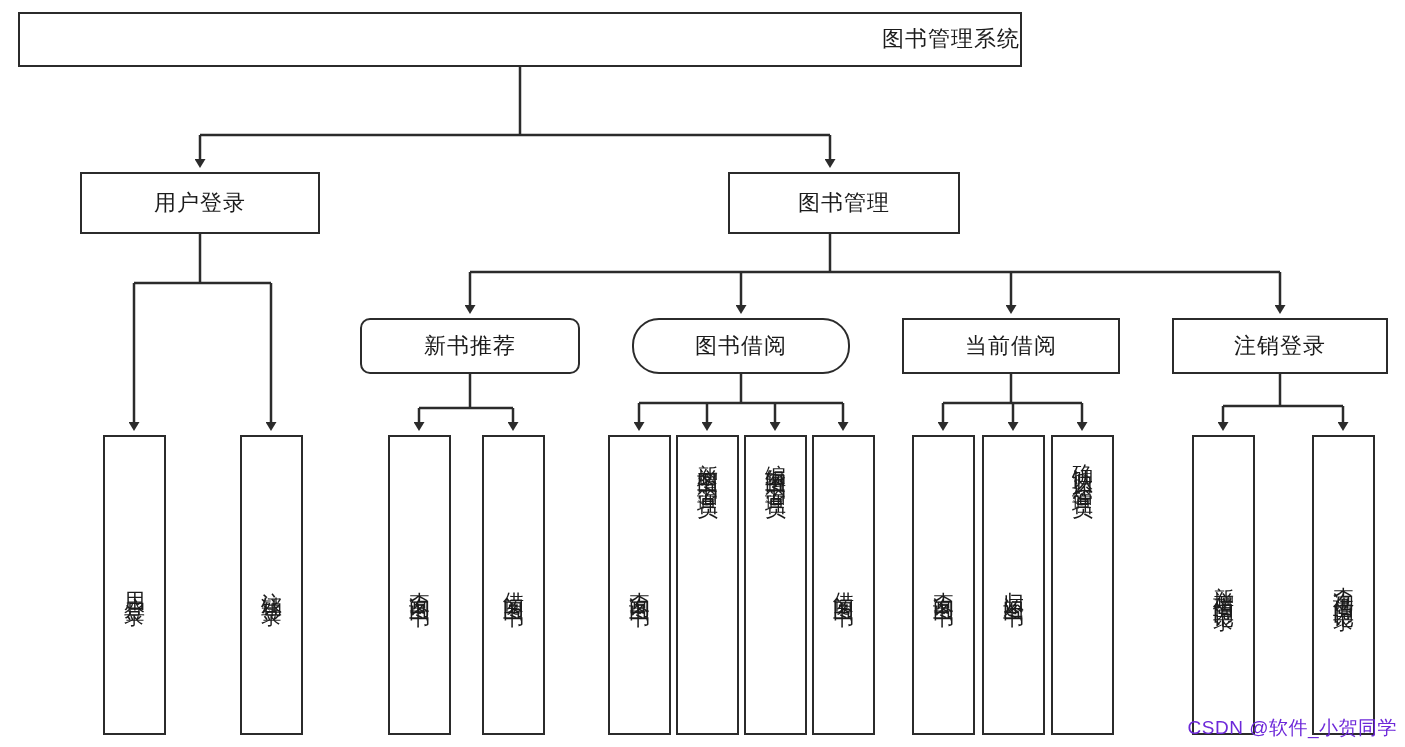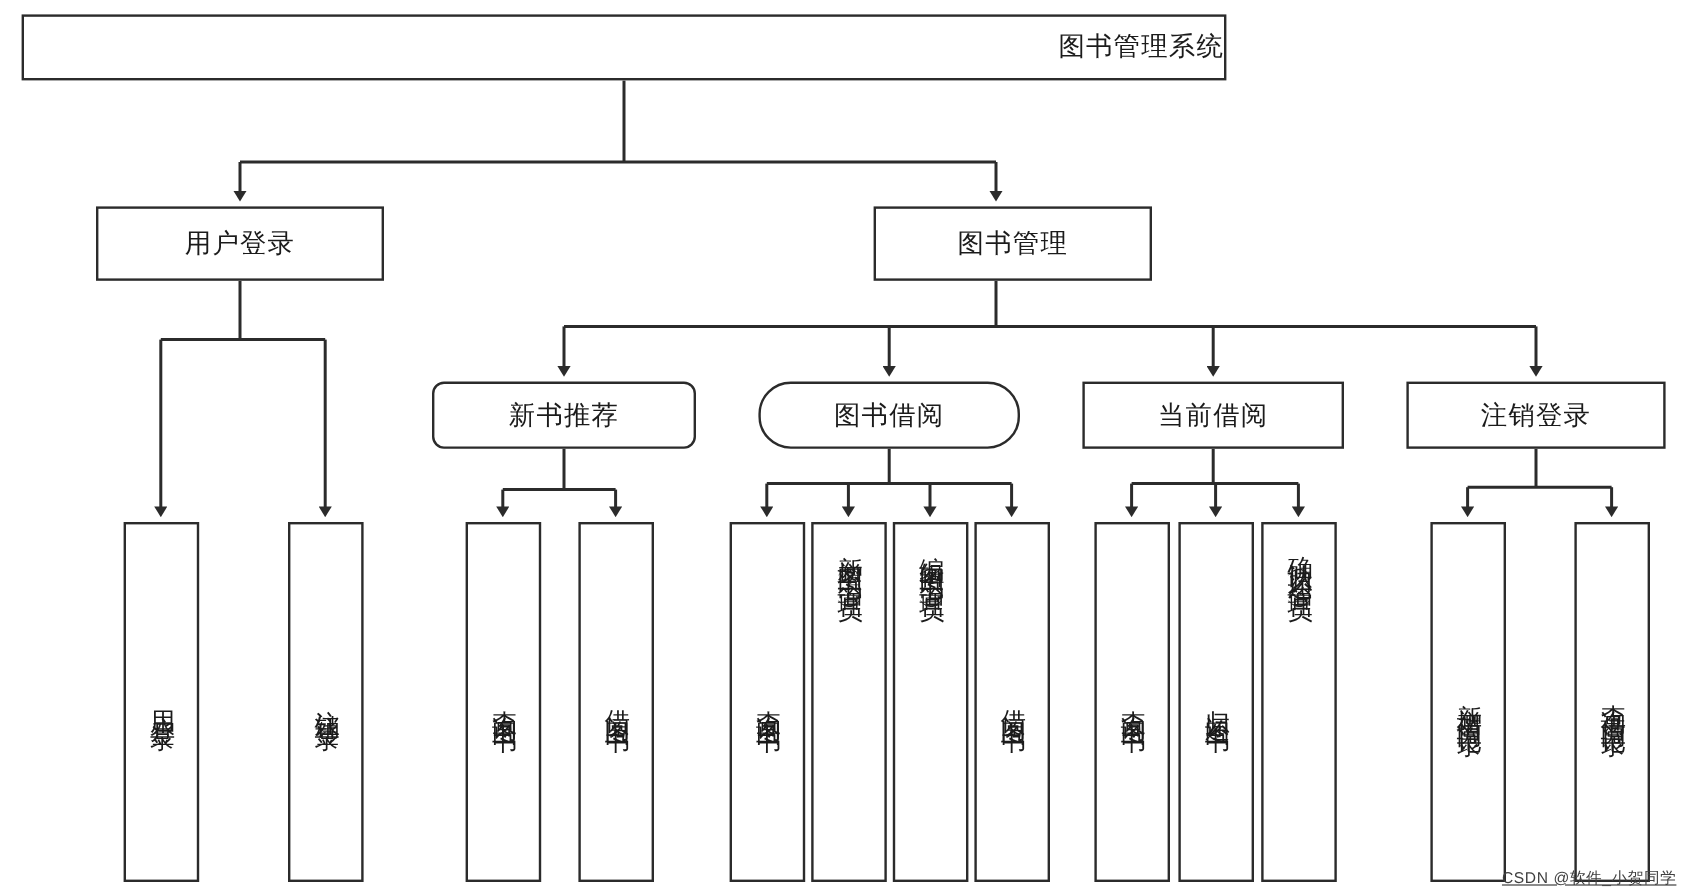--- a/index.html
+++ b/index.html
@@ -58,26 +58,25 @@
     display: block;
   }
   .node.leaf.vcenter {
     align-items: center;
     padding-top: 0;
   }
   #watermark {
     position: absolute;
     right: 8px;
     bottom: 6px;
-    font-size: 13px;
-    color: #404040;
+    font-size: 19px;
+    color: #6d28d9;
     letter-spacing: 0.5px;
     white-space: nowrap;
     font-family: "Liberation Sans", "DejaVu Sans", sans-serif;
-    text-decoration: underline;
   }
 </style>
 </head>
 <body>
 
 <div id="canvas">
 
   <svg id="edges" viewBox="0 0 1405 747" xmlns="http://www.w3.org/2000/svg">
     <defs>
       <marker id="arrow" markerWidth="9" markerHeight="11" refX="1" refY="5.5" orient="auto" markerUnits="userSpaceOnUse">

